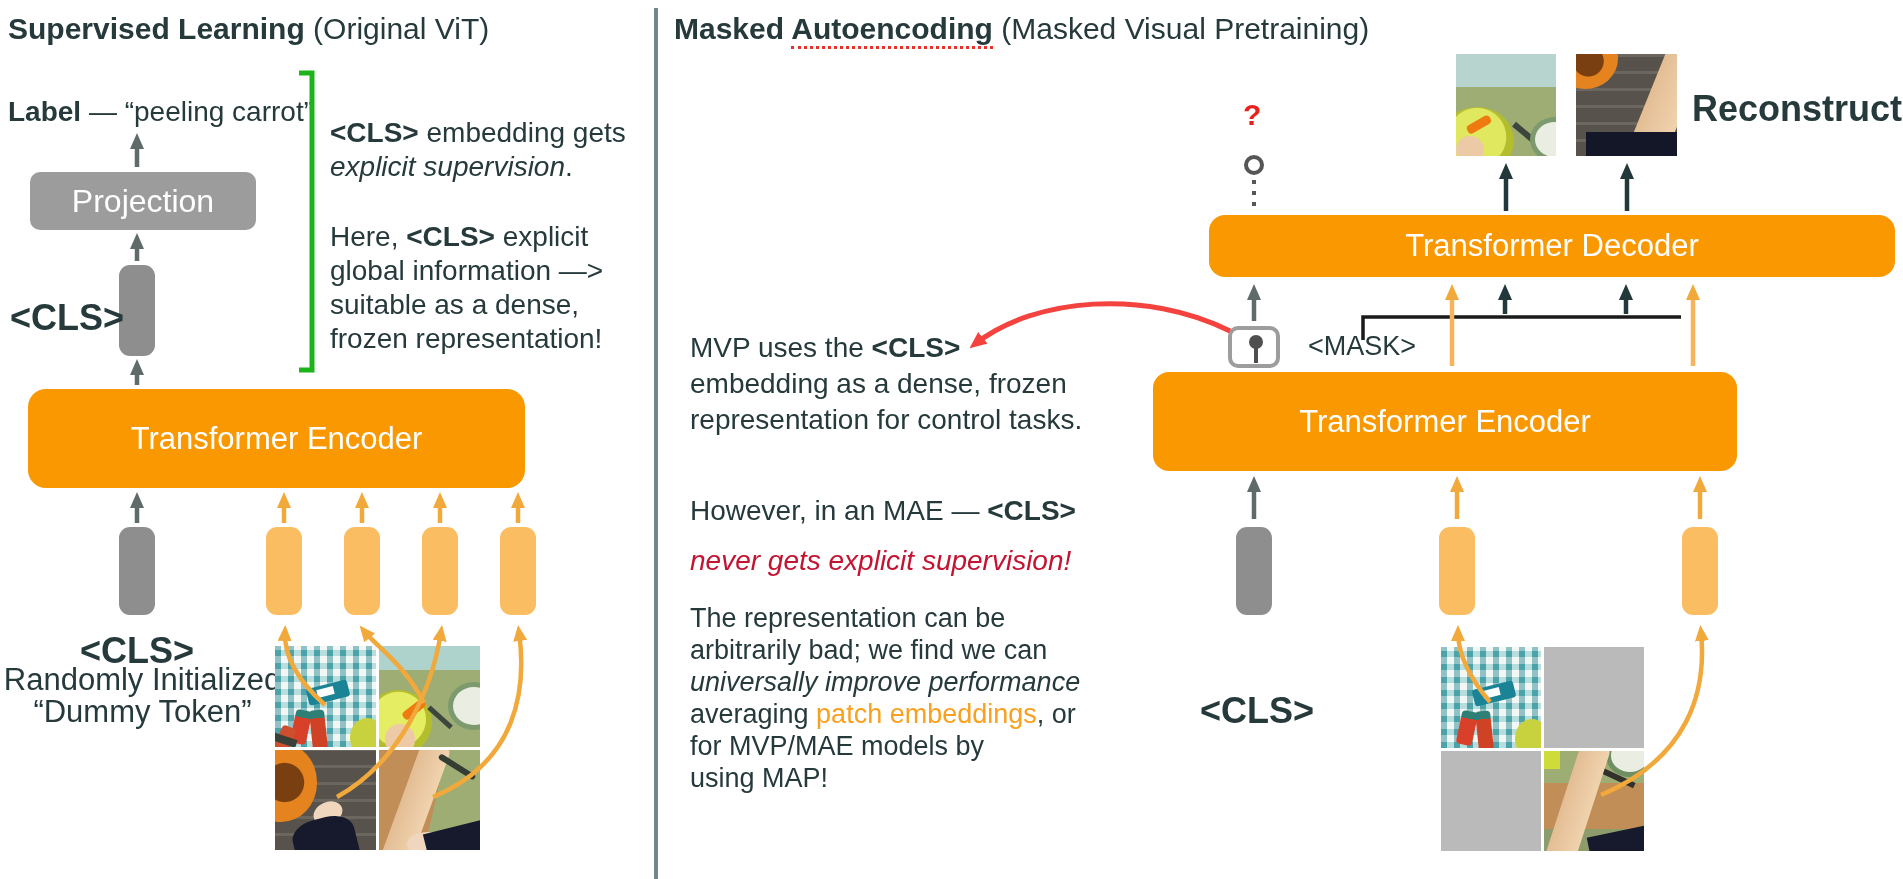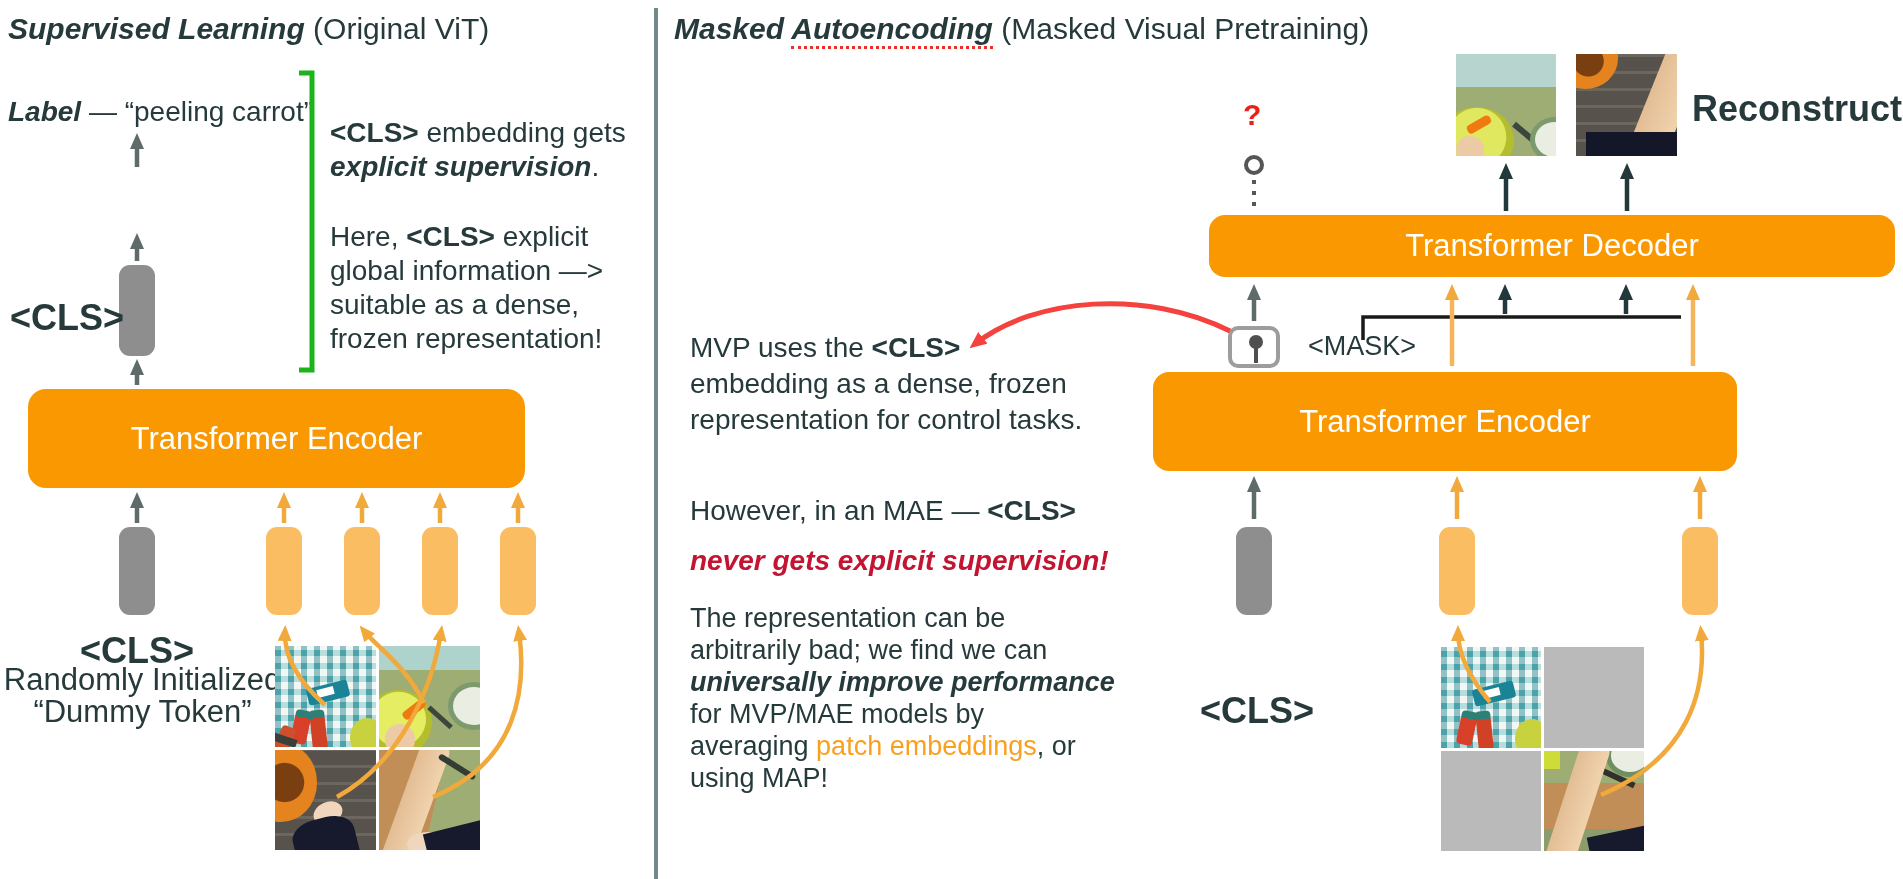--- a/index.html
+++ b/index.html
@@ -1,22 +1,22 @@
 <!DOCTYPE html>
 <html><head>
 <meta charset="utf-8">
 <style>
   html,body{margin:0;padding:0;background:#ffffff;}
   #slide{position:relative;width:1903px;height:879px;background:#ffffff;overflow:hidden;
          font-family:"Liberation Sans",sans-serif;color:#263a3c;}
   .abs{position:absolute;}
   .ttl{font-size:30px;white-space:nowrap;}
-  .ttl b{font-weight:700;font-style:italic;}
+  .ttl b{font-weight:700;}
   .txt{font-size:28px;line-height:34px;}
-  .bi{font-weight:700;font-style:italic;}
+  .bi{font-weight:400;font-style:italic;}
   .it{}
   .crimson{color:#c31432;margin-top:16px;}
   .orangetxt{color:#f9a01f;}
   .bigbox{background:#f99800;border-radius:16px;color:#ffffff;display:flex;
           align-items:center;justify-content:center;font-size:31px;white-space:nowrap;}
   .graybox{background:#9c9c9c;border-radius:10px;color:#ffffff;display:flex;
            align-items:center;justify-content:center;font-size:32px;}
   .vtoken{border-radius:11px;}
   .vtoken.g{background:#8e8e8e;}
   .vtoken.o{background:#fbbd62;}
@@ -53,20 +53,23 @@
 
   <div class="abs txt" style="left:330px;top:116px;width:330px;">
     <div><b>&lt;CLS&gt;</b><span> embedding gets</span></div>
     <div><span class="bi">explicit supervision</span><span>.</span></div>
     <div style="margin-top:36px;"><span>Here, </span><b>&lt;CLS&gt;</b><span> explicit</span></div>
     <div><span class="it">global information</span><span> —&gt;</span></div>
     <div>suitable as a dense,</div>
     <div>frozen representation!</div>
   </div>
 
+  <div class="abs graybox" style="left:30px;top:172px;width:226px;height:58px;">
+    <span>Projection</span>
+  </div>
 
   <div class="abs vtoken g" style="left:119px;top:265px;width:36px;height:91px;"></div>
   <div class="abs lbl" style="left:10px;top:297px;">&lt;CLS&gt;</div>
 
   <div class="abs bigbox" style="left:28px;top:389px;width:497px;height:99px;border-radius:18px;">
     <span>Transformer Encoder</span>
   </div>
 
   <div class="abs vtoken g" style="left:119px;top:527px;width:36px;height:88px;"></div>
   <div class="abs vtoken o" style="left:266px;top:527px;width:36px;height:88px;"></div>
@@ -149,22 +152,22 @@
 
   <div class="abs txt" style="left:690px;top:494px;width:430px;">
     <div><span>However, in an MAE — </span><b>&lt;CLS&gt;</b></div>
     <div class="bi crimson">never gets explicit supervision!</div>
   </div>
 
   <div class="abs" style="left:690px;top:602px;width:440px;font-size:27px;line-height:32px;">
     <div>The representation can be</div>
     <div>arbitrarily bad; we find we can</div>
     <div class="bi">universally improve performance</div>
+    <div><span>averaging </span><span class="orangetxt">patch embeddings</span><span>, or</span></div>
     <div>for MVP/MAE models by</div>
-    <div><span>averaging </span><span class="orangetxt">patch embeddings</span><span>, or</span></div>
     <div>using MAP!</div>
   </div>
 
   <div class="abs bigbox" style="left:1153px;top:372px;width:584px;height:99px;">
     <span>Transformer Encoder</span>
   </div>
 
   <div class="abs vtoken g" style="left:1236px;top:527px;width:36px;height:88px;"></div>
   <div class="abs vtoken o" style="left:1439px;top:527px;width:36px;height:88px;"></div>
   <div class="abs vtoken o" style="left:1682px;top:527px;width:36px;height:88px;"></div>

